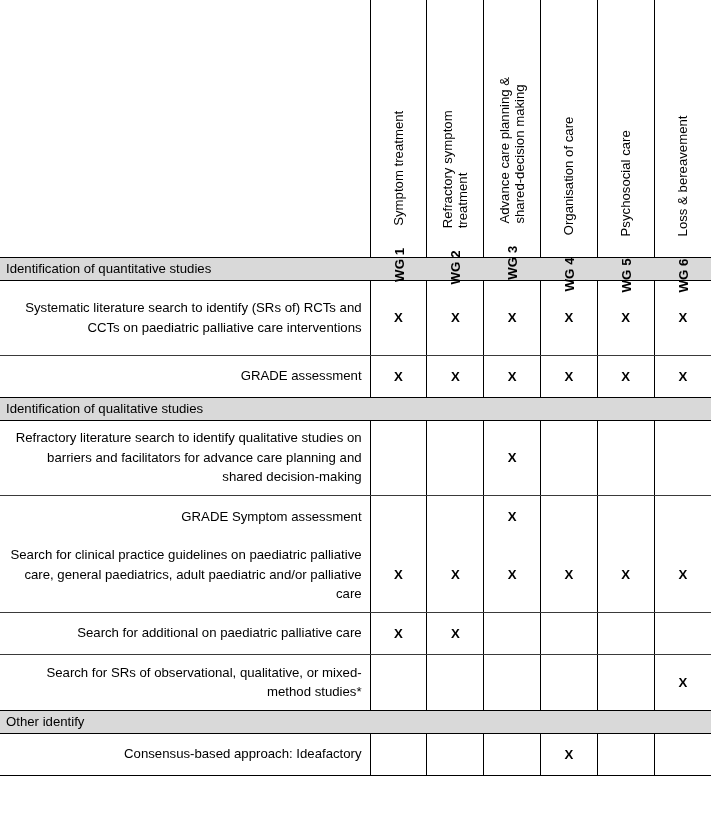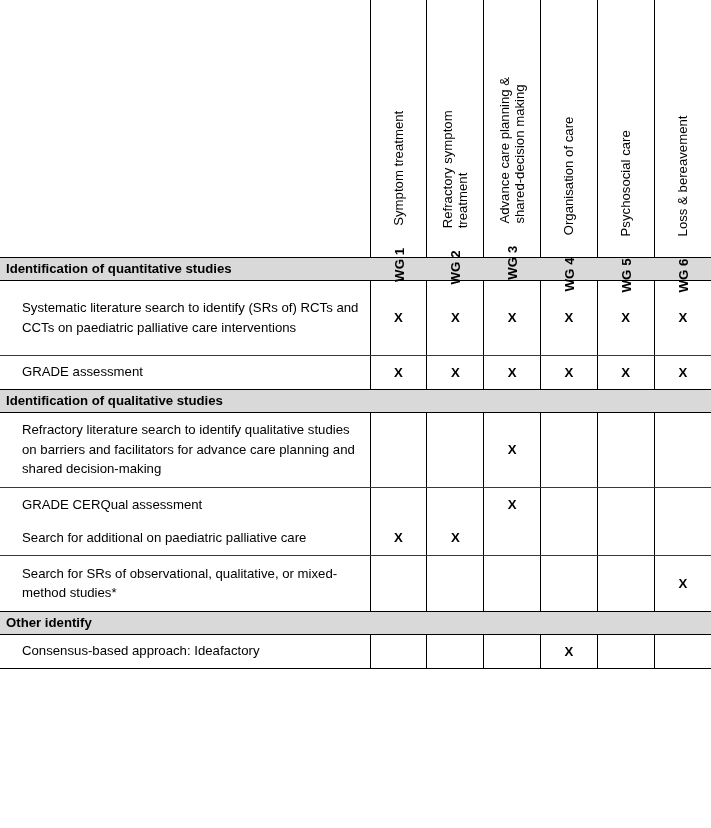--- a/index.html
+++ b/index.html
@@ -95,32 +95,33 @@
     white-space: pre-line;
     text-align: left;
   }
 
   
   tr.section-row td {
     background: #d9d9d9;
     height: 23px;
     border-top: 1.4px solid #000;
     border-bottom: 1.4px solid #000;
-    font-weight: bold;
+    font-weight: normal;
     font-size: 13.2px;
     padding-left: 6px;
   }
 
   
   tr.data-row td.label-cell {
-    padding: 6px 8px 6px 22px;
+    padding: 6px 8px 6px 10px;
     line-height: 19.5px;
     font-size: 13.2px;
     border-bottom: 1.1px solid #3a3a3a;
     vertical-align: middle;
+    text-align: right;
   }
   tr.data-row td.mark-cell {
     border-left: 1.4px solid #000;
     border-bottom: 1.1px solid #3a3a3a;
     text-align: center;
     font-size: 13.2px;
     font-weight: bold;
     vertical-align: middle;
   }
   tr.data-row td.mark-cell.last {
@@ -130,21 +131,21 @@
   tr.data-row.above-section td.mark-cell {
     border-bottom: none;
   }
   tr.data-row.last-row td.label-cell,
   tr.data-row.last-row td.mark-cell {
     border-bottom: 1.4px solid #000;
   }
 
   .h3 { height: 75px; }
   .h2 { height: 56px; }
-  .h1 { height: 34px; }
+  .h1 { height: 42px; }
 </style>
 </head>
 <body>
 
 <div id="table-root">
   <table class="methods-table">
     <colgroup>
       <col class="col-label">
       <col class="col-wg">
         <col class="col-wg">
@@ -234,27 +235,36 @@
         <tr class="data-row">
           <td class="label-cell h3">Refractory literature search to identify qualitative studies on barriers and facilitators for advance care planning and shared decision-making</td>
           <td class="mark-cell"></td>
           <td class="mark-cell"></td>
           <td class="mark-cell">X</td>
           <td class="mark-cell"></td>
           <td class="mark-cell"></td>
           <td class="mark-cell last"></td>
         </tr>
         <tr class="data-row above-section">
-          <td class="label-cell h1"> GRADE CERQual assessment</td>
-          <td class="mark-cell"></td>
-          <td class="mark-cell"></td>
-          <td class="mark-cell">X</td>
-          <td class="mark-cell"></td>
-          <td class="mark-cell"></td>
-          <td class="mark-cell last"></td>
+          <td class="label-cell h1"> GRADE Symptom assessment</td>
+          <td class="mark-cell"></td>
+          <td class="mark-cell"></td>
+          <td class="mark-cell">X</td>
+          <td class="mark-cell"></td>
+          <td class="mark-cell"></td>
+          <td class="mark-cell last"></td>
+        </tr>
+        <tr class="data-row">
+          <td class="label-cell h3">Search for clinical practice guidelines on paediatric palliative care, general paediatrics, adult paediatric and/or palliative care</td>
+          <td class="mark-cell">X</td>
+          <td class="mark-cell">X</td>
+          <td class="mark-cell">X</td>
+          <td class="mark-cell">X</td>
+          <td class="mark-cell">X</td>
+          <td class="mark-cell last">X</td>
         </tr>
         <tr class="data-row">
           <td class="label-cell h1">Search for additional on paediatric palliative care</td>
           <td class="mark-cell">X</td>
           <td class="mark-cell">X</td>
           <td class="mark-cell"></td>
           <td class="mark-cell"></td>
           <td class="mark-cell"></td>
           <td class="mark-cell last"></td>
         </tr>

